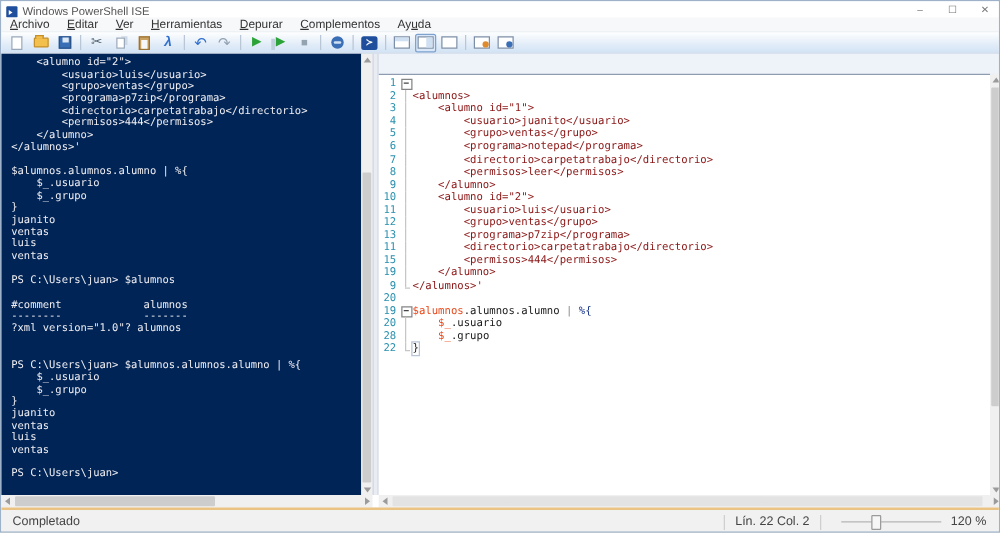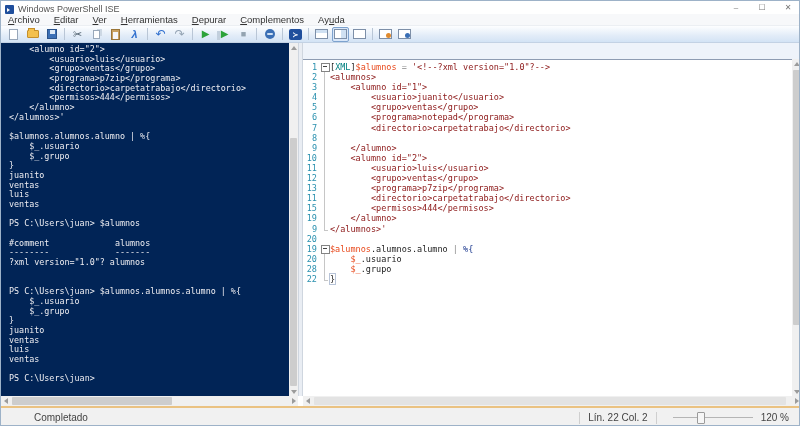--- a/index.html
+++ b/index.html
@@ -88,21 +88,21 @@
   
   .hscroll{position:absolute;top:395px;height:10px;background:#f0f0f0;}
   .console-hscroll{left:0;width:297px;}
   .editor-hscroll{left:302px;width:498px;}
   .harrow{position:absolute;top:0;width:9px;height:10px;display:flex;align-items:center;justify-content:center;}
   .hthumb{position:absolute;top:1px;height:8px;background:#cdcdcd;border-radius:1px;}
   .console-hscroll .hthumb{left:11px;width:160px;}
   .editor-hscroll .hthumb{left:11px;width:472px;background:#e3e3e3;}
   
   .statusbar{position:absolute;left:0;top:405px;width:800px;height:21px;background:#f1f1f1;border-top:2px solid #eac282;display:flex;align-items:center;font-size:10px;color:#444;}
-  .status-text{padding-left:9px;margin-left:24px;}
+  .status-text{padding-left:9px;}
   .status-right{margin-left:auto;display:flex;align-items:center;padding-right:12px;}
   .sbar-sep{width:1px;height:12px;background:#cfcfcf;margin:0 8px;}
   .zoom-slider{position:relative;width:80px;height:14px;margin:0 8px;}
   .zoom-track{position:absolute;left:0;right:0;top:6px;height:1px;background:#b5b5b5;}
   .zoom-thumb{position:absolute;left:24px;top:1px;width:8px;height:12px;background:#f6f6f6;border:1px solid #9b9b9b;border-radius:1px;}
 </style>
 </head>
 <body>
 
 <div class="win">
@@ -215,28 +215,28 @@
         <div class="tab">
           <span>Sin título1.ps1*</span>
           <span class="tab-close">✕</span>
         </div>
         <div class="collapse-btn">
           <span>▴</span>
         </div>
       </div>
       <div class="editor-body">
         <div id="editor-lines">
-            <div class="eline"><span class="lnum">1</span><span class="fold fold-start"></span><span class="code"><span class="tk-p">[</span><span class="tk-type">XML</span><span class="tk-p">]</span><span class="tk-var">$alumnos</span><span class="tk-op"> = </span><span class="tk-str">'&lt;!--?xml version="1.0"?--&gt;</span></span></div>
+            <div class="eline"><span class="lnum">1</span><span class="fold fold-start"></span></div>
             <div class="eline"><span class="lnum">2</span><span class="fold fold-line"></span><span class="code"><span class="tk-str">&lt;alumnos&gt;</span></span></div>
             <div class="eline"><span class="lnum">3</span><span class="fold fold-line"></span><span class="code"><span class="tk-str">    &lt;alumno id="1"&gt;</span></span></div>
             <div class="eline"><span class="lnum">4</span><span class="fold fold-line"></span><span class="code"><span class="tk-str">        &lt;usuario&gt;juanito&lt;/usuario&gt;</span></span></div>
             <div class="eline"><span class="lnum">5</span><span class="fold fold-line"></span><span class="code"><span class="tk-str">        &lt;grupo&gt;ventas&lt;/grupo&gt;</span></span></div>
             <div class="eline"><span class="lnum">6</span><span class="fold fold-line"></span><span class="code"><span class="tk-str">        &lt;programa&gt;notepad&lt;/programa&gt;</span></span></div>
             <div class="eline"><span class="lnum">7</span><span class="fold fold-line"></span><span class="code"><span class="tk-str">        &lt;directorio&gt;carpetatrabajo&lt;/directorio&gt;</span></span></div>
-            <div class="eline"><span class="lnum">8</span><span class="fold fold-line"></span></div>
+            <div class="eline"><span class="lnum">8</span><span class="fold fold-line"></span><span class="code"><span class="tk-str">        &lt;permisos&gt;leer&lt;/permisos&gt;</span></span></div>
             <div class="eline"><span class="lnum">9</span><span class="fold fold-line"></span><span class="code"><span class="tk-str">    &lt;/alumno&gt;</span></span></div>
             <div class="eline"><span class="lnum">10</span><span class="fold fold-line"></span><span class="code"><span class="tk-str">    &lt;alumno id="2"&gt;</span></span></div>
             <div class="eline"><span class="lnum">11</span><span class="fold fold-line"></span><span class="code"><span class="tk-str">        &lt;usuario&gt;luis&lt;/usuario&gt;</span></span></div>
             <div class="eline"><span class="lnum">12</span><span class="fold fold-line"></span><span class="code"><span class="tk-str">        &lt;grupo&gt;ventas&lt;/grupo&gt;</span></span></div>
             <div class="eline"><span class="lnum">13</span><span class="fold fold-line"></span><span class="code"><span class="tk-str">        &lt;programa&gt;p7zip&lt;/programa&gt;</span></span></div>
             <div class="eline"><span class="lnum">11</span><span class="fold fold-line"></span><span class="code"><span class="tk-str">        &lt;directorio&gt;carpetatrabajo&lt;/directorio&gt;</span></span></div>
             <div class="eline"><span class="lnum">15</span><span class="fold fold-line"></span><span class="code"><span class="tk-str">        &lt;permisos&gt;444&lt;/permisos&gt;</span></span></div>
             <div class="eline"><span class="lnum">19</span><span class="fold fold-line"></span><span class="code"><span class="tk-str">    &lt;/alumno&gt;</span></span></div>
             <div class="eline"><span class="lnum">9</span><span class="fold fold-end"></span><span class="code"><span class="tk-str">&lt;/alumnos&gt;'</span></span></div>
             <div class="eline"><span class="lnum">20</span><span class="fold"></span><span class="code">&nbsp;</span></div>

